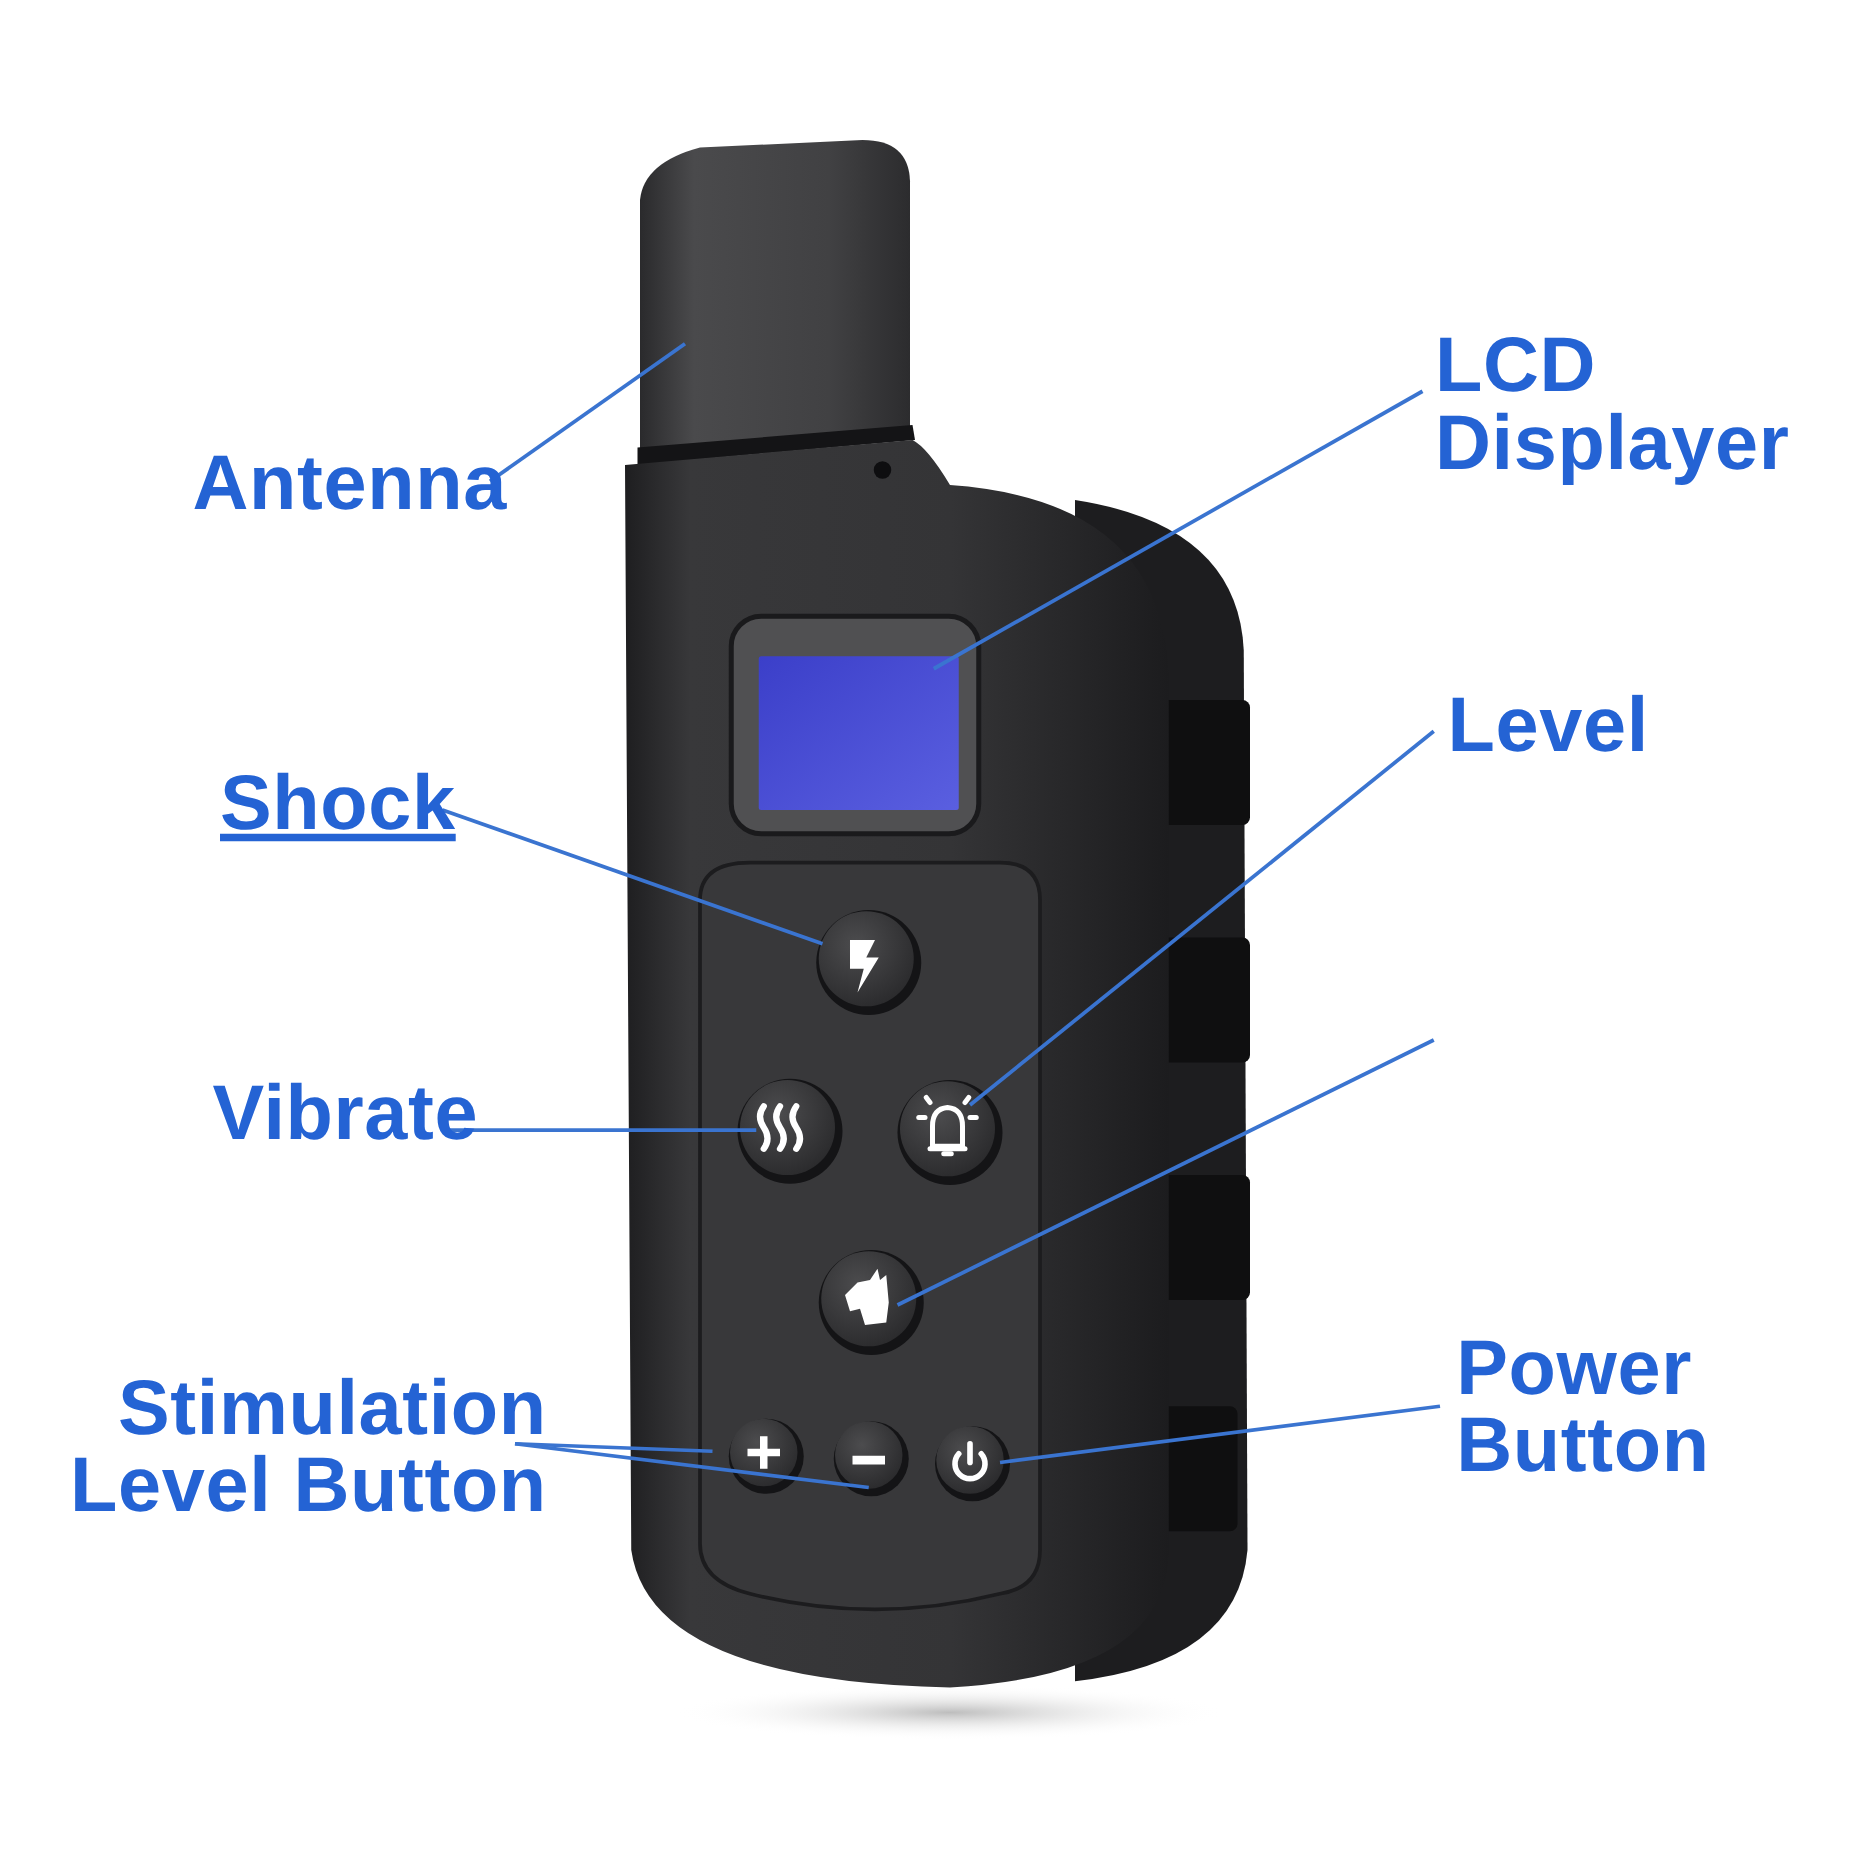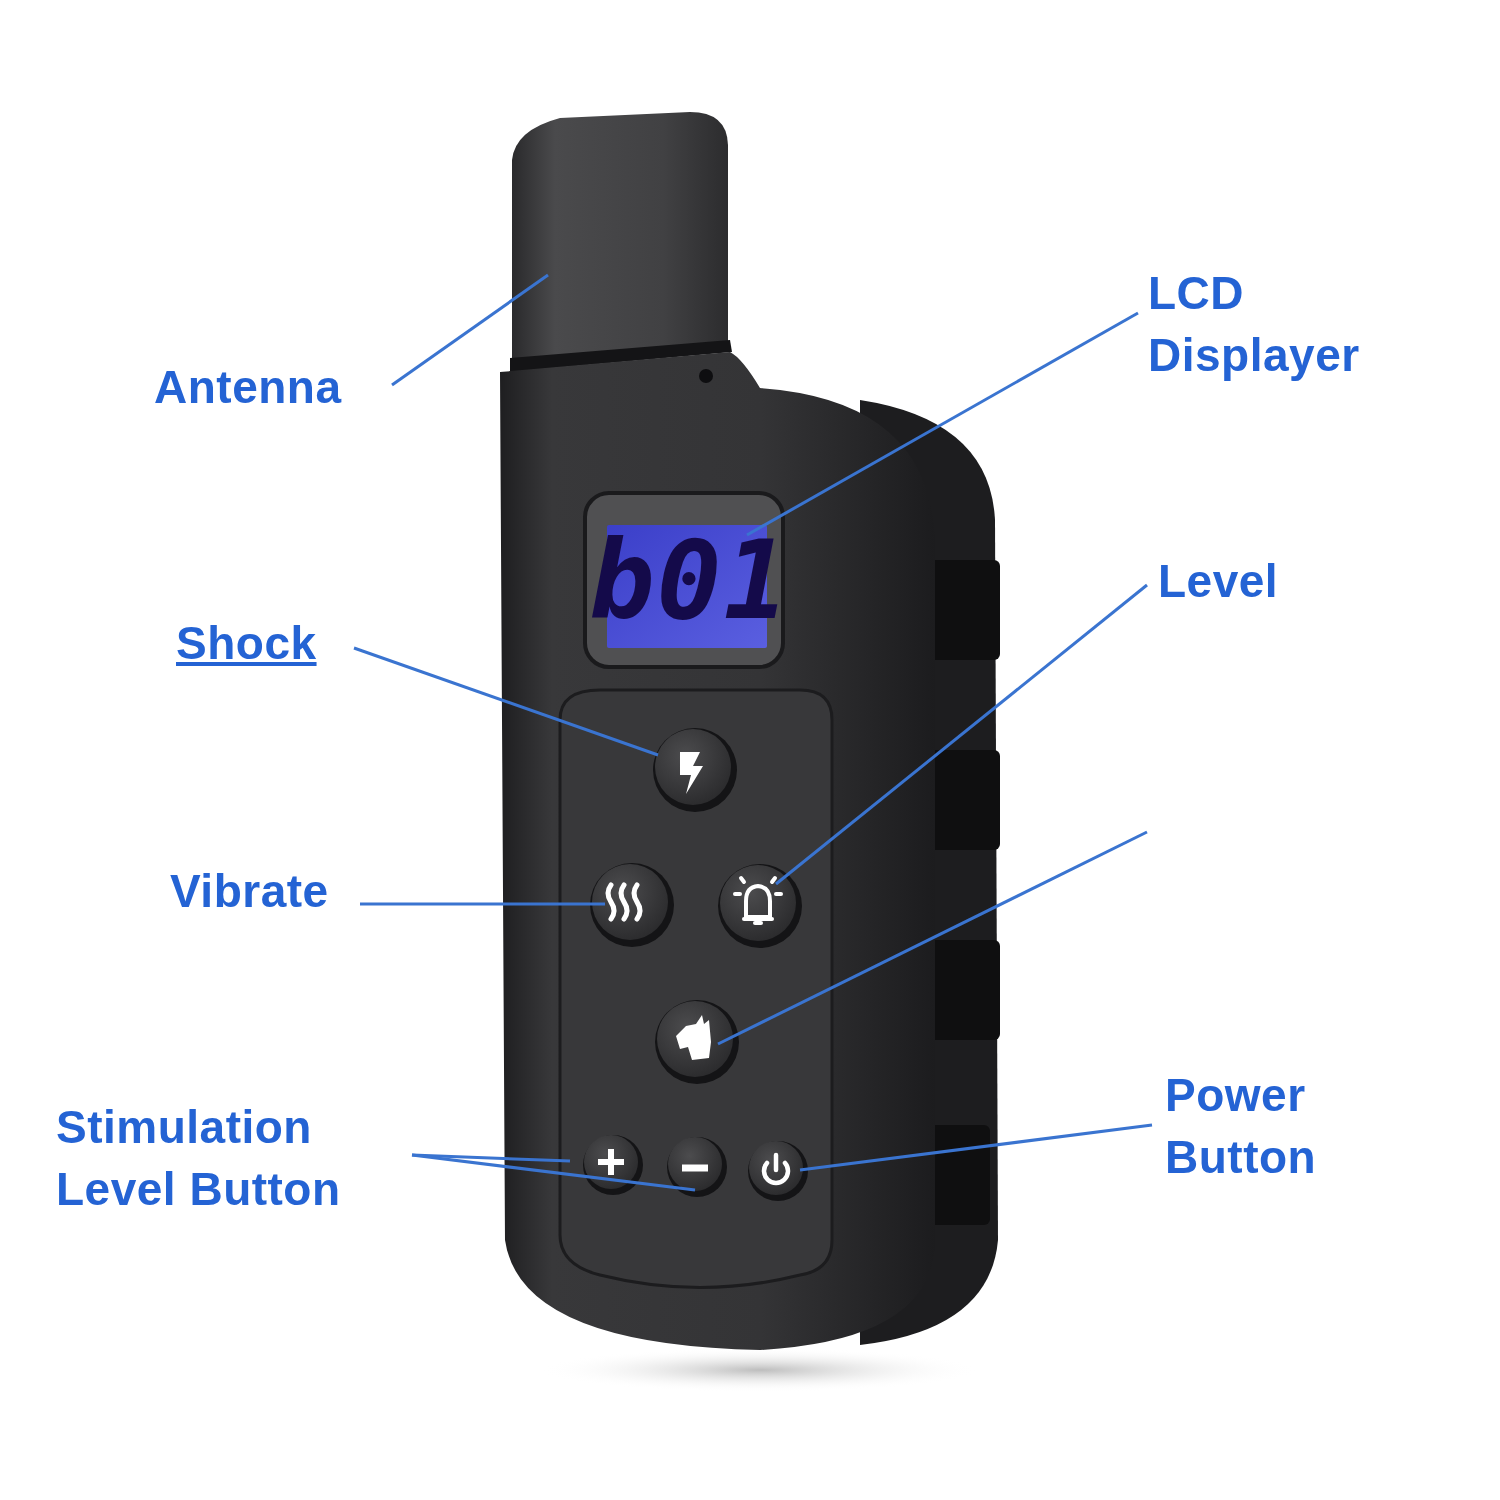--- a/index.html
+++ b/index.html
@@ -1,18 +1,18 @@
 <!DOCTYPE html>
 <html style="--label-color: #2463d4;"><head>
 <meta charset="utf-8">
 <style>
   html, body { margin:0; padding:0; background:#ffffff; }
   body { width:1500px; height:1500px; position:relative; overflow:hidden; font-family:"Liberation Sans", "DejaVu Sans", sans-serif; }
   .stage { position:absolute; left:0; top:0; width:1500px; height:1500px; }
-  .label { position:absolute; color:var(--label-color, #2463d4); font-weight:bold; font-size:46px; line-height:62px; letter-spacing:0.5px; white-space:nowrap; }
+  .label { position:absolute; color:var(--label-color, #2463d4); font-weight:bold; font-size:62px; line-height:62px; letter-spacing:0.5px; white-space:nowrap; }
   svg.device, svg.leaders { position:absolute; left:0; top:0; }
   .lcd-text { position:absolute; left:610px; top:520px; width:160px; height:120px; display:flex; align-items:center; justify-content:center;
               font-family:"DejaVu Sans Mono", monospace; font-size:108px; font-weight:bold; color:#140a4a; font-style:italic; letter-spacing:2px; }
 </style>
 </head>
 <body>
 
 <div class="stage">
 
   <svg class="device" width="1500" height="1500" viewBox="0 0 1500 1500">
@@ -118,21 +118,20 @@
     <g>
       <circle cx="778" cy="1171" r="30" fill="#141416"></circle>
       <circle cx="776" cy="1168" r="27" fill="url(#btnGrad)"></circle>
       <g fill="none" stroke="#ffffff" stroke-width="4.5" stroke-linecap="round">
         <path d="M767 1163 A12 12 0 1 0 785 1163"></path>
         <path d="M776 1155 L776 1170"></path>
       </g>
     </g>
   </svg>
 
-  <div class="lcd-text">b01</div>
 
   <svg class="leaders" width="1500" height="1500" viewBox="0 0 1500 1500">
     <g stroke="#3a74d0" stroke-width="3" fill="none">
       <line x1="392" y1="385" x2="548" y2="275"></line>
       <line x1="1138" y1="313" x2="747" y2="535"></line>
       <line x1="354" y1="648" x2="658" y2="755"></line>
       <line x1="1147" y1="585" x2="776" y2="884"></line>
       <line x1="360" y1="904" x2="605" y2="904"></line>
       <line x1="1147" y1="832" x2="718" y2="1044"></line>
       <line x1="1152" y1="1125" x2="800" y2="1170"></line>
@@ -153,17 +152,17 @@
   <div class="label" style="left:176px; top:612px;text-decoration:underline;">Shock</div>
 
 
   <div class="label" style="left:170px; top:860px;">Vibrate</div>
 
   <div class="label" style="left:1165px; top:1064px;">
     <div>Power</div>
     <div>Button</div>
   </div>
 
-  <div class="label" style="left:56px; top:1096px;">
+  <div class="label" style="left:56px; top:1096px;text-align:right;">
     <div>Stimulation</div>
     <div>Level Button</div>
   </div>
 </div>
 
 </body></html>

